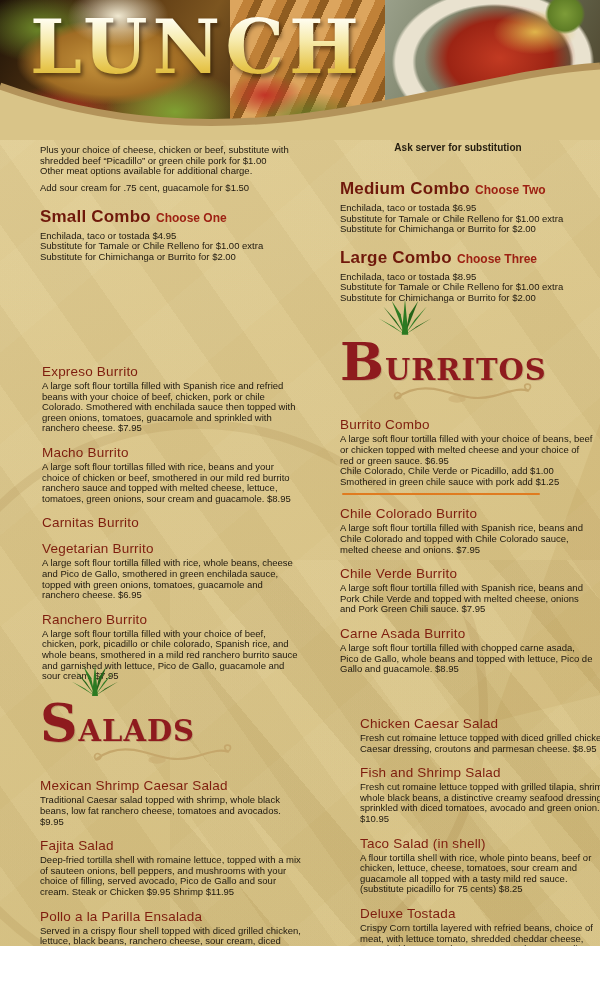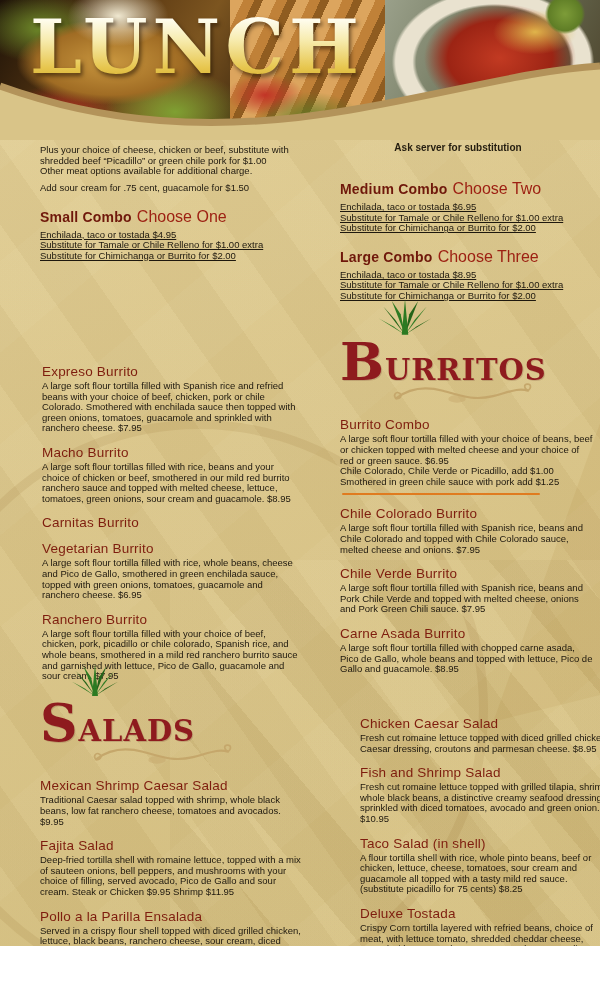--- a/index.html
+++ b/index.html
@@ -70,23 +70,23 @@
   .sec-title{margin:0;font-family:"DejaVu Serif",serif;font-weight:bold;color:#8e1b1e;
      line-height:.95;letter-spacing:1px;text-shadow:1px 1px 0 rgba(90,30,20,.18);}
   .t-combi .cap{font-size:40px;} .t-combi .rest{font-size:25px;}
   .t-big .cap{font-size:52px;} .t-big .rest{font-size:29px;}
   .flourish{display:block;width:245px;height:24px;margin-top:-4px;}
 
   .intro{margin:6px 0 0 0;font-size:9.5px;line-height:10.6px;}
   .intro span{display:block;}
 
   .combo-h{margin:12px 0 3px 0;line-height:19px;}
-  .combo-name{font-size:14px;font-weight:bold;color:#6f180b;letter-spacing:.2px;}
-  .choose{font-size:16px;font-weight:normal;color:#9d2113;}
-  .combo-line{margin:0;font-size:9.5px;line-height:10.6px;text-decoration:underline;}
+  .combo-name{font-size:17px;font-weight:bold;color:#6f180b;letter-spacing:.2px;}
+  .choose{font-size:12px;font-weight:bold;color:#9d2113;}
+  .combo-line{margin:0;font-size:9.5px;line-height:10.6px;}
 
   .item h4{margin:11px 0 2px 0;font-size:13.5px;line-height:15px;font-weight:normal;
      color:#7e1d0e;letter-spacing:.2px;}
   .blk > .item:first-child h4{margin-top:0;}
   .item p{margin:0;font-size:9.5px;line-height:10.6px;}
   .opt-line{margin:0;font-size:9.5px;line-height:10.6px;}
   .divider{width:198px;height:2px;background:#e07b1f;margin:6px 0 2px 2px;border-radius:1px;}
   .hidden-defs{position:absolute;width:0;height:0;overflow:hidden;}
 </style>
 </head>

